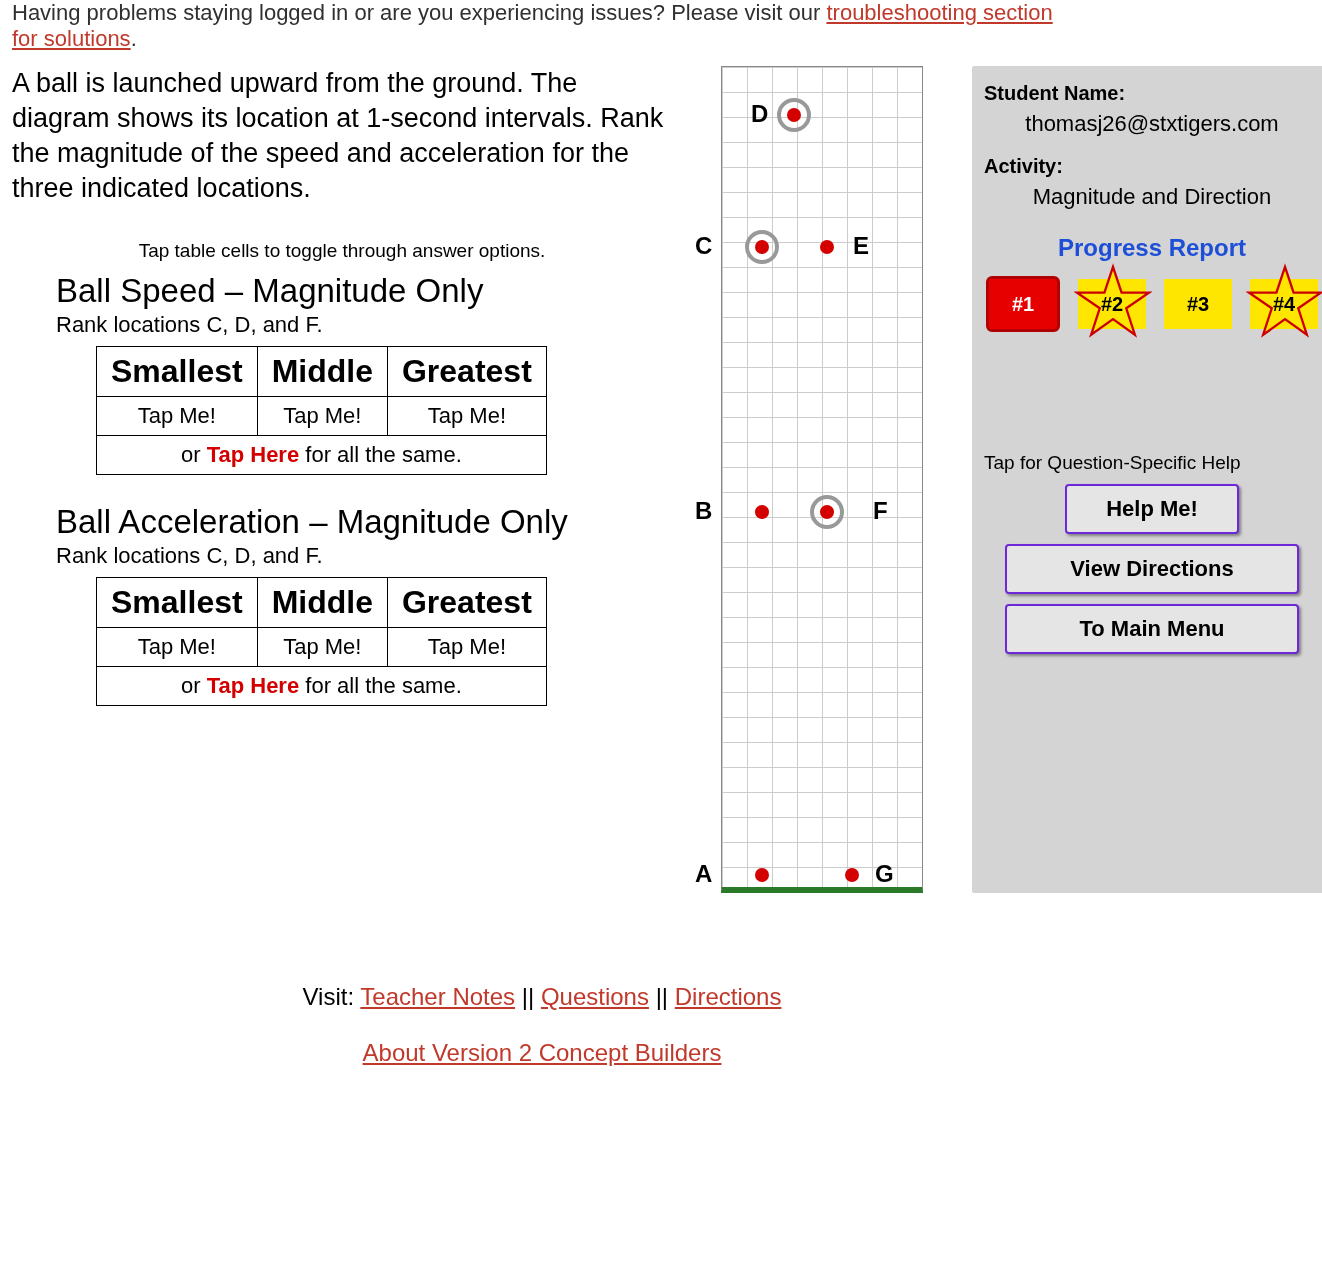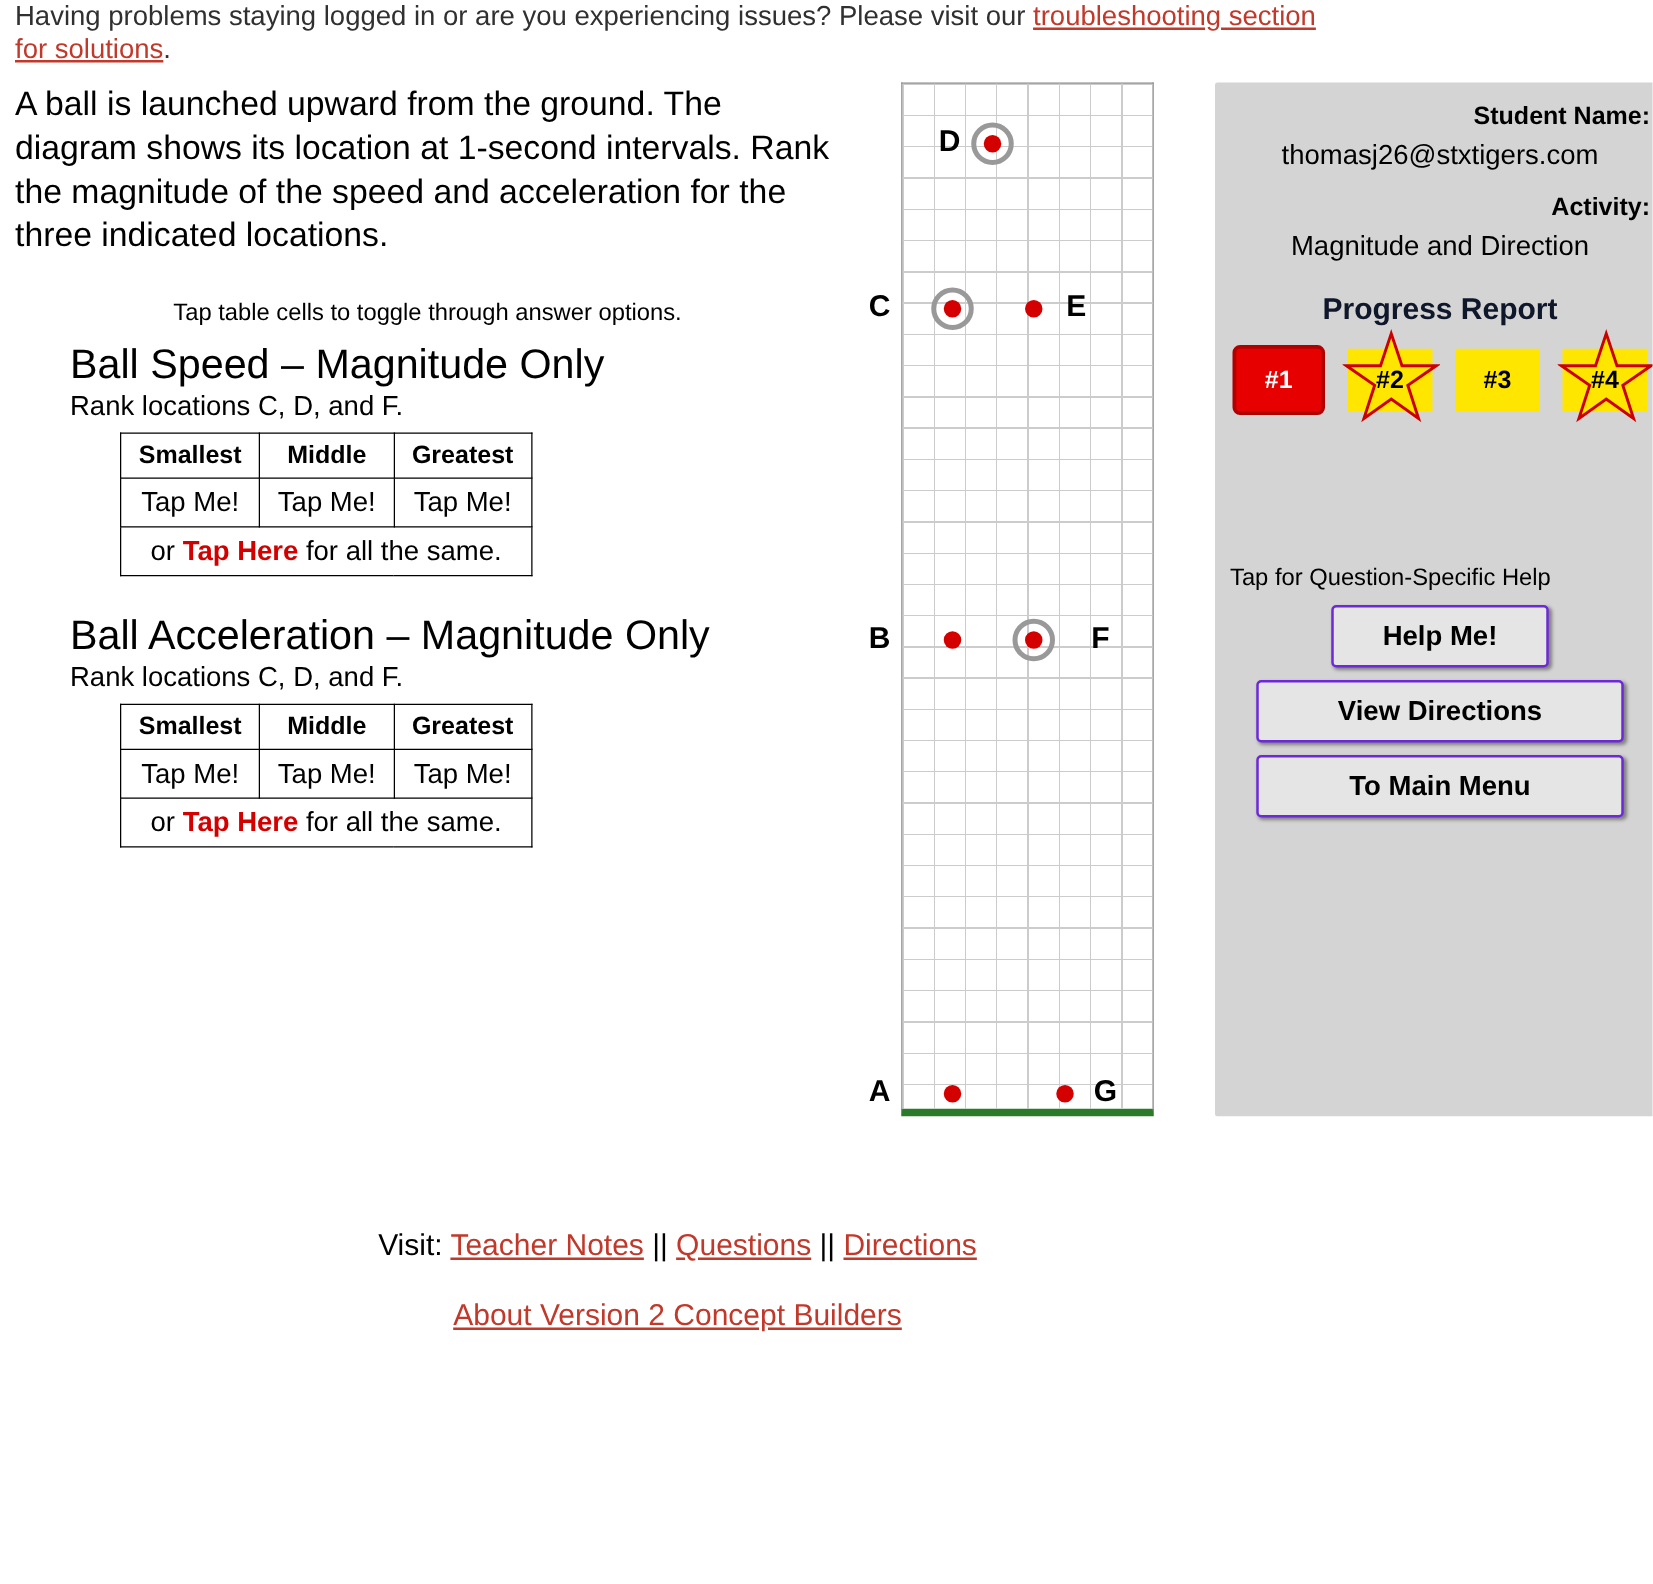--- a/index.html
+++ b/index.html
@@ -8,28 +8,28 @@
 .trouble a{color:#c0392b;text-decoration:underline}
 .layout{display:flex;gap:20px}
 .left{flex:0 0 660px}
 .mid{flex:0 0 260px;display:flex;align-items:flex-start;justify-content:center}
 .right{flex:0 0 360px;background:#d4d4d4;padding:14px 12px 24px 12px;box-sizing:border-box;border-radius:2px}
 .prompt{font-size:27px;line-height:1.3;margin-bottom:34px}
 .hint{font-size:19px;text-align:center;margin-bottom:10px}
 .sect-title{font-size:33px;font-weight:400;margin:0 0 2px 44px}
 .sect-sub{font-size:22px;margin:0 0 8px 44px}
 table.rank{border-collapse:collapse;margin:0 0 28px 84px}
-table.rank td{border:1px solid #000;padding:6px 14px;font-size:20px;text-align:center}
+table.rank td{border:1px solid #000;padding:6px 14px;font-size:32px;text-align:center}
 table.rank .hdr td{font-weight:700}
 table.rank .tap td{font-size:22px}
 table.rank .same td{font-size:22px}
 .red{color:#d40000;font-weight:700}
-.right .lbl{font-size:20px;font-weight:700;text-align:right;margin-top:2px}
+.right .lbl{font-size:20px;font-weight:700;text-align:left;margin-top:2px}
 .right .val{font-size:22px;text-align:center;margin:6px 0 18px 0}
-.progress-title{color:#0f172a;font-size:24px;font-weight:700;text-align:center;margin-top:24px;margin-bottom:14px}
+.progress-title{color:#1d4ed8;font-size:24px;font-weight:700;text-align:center;margin-top:24px;margin-bottom:14px}
 .progress-row{display:flex;align-items:center;justify-content:space-between;gap:4px;padding:0 2px}
 .tile{width:68px;height:50px;display:flex;align-items:center;justify-content:center;font-weight:700;font-size:20px;position:relative}
 .tile.active{background:#e60000;color:#fff;border:3px solid #b00000;border-radius:6px}
 .tile.pending{background:#ffe600}
 svg.star{position:absolute;left:-4px;top:-16px;width:78px;height:78px;pointer-events:none}
 .help-hint{font-size:19px;text-align:left;margin-top:120px;}
 .btn{display:block;margin:10px auto;background:#e5e5e5;border:2px solid #6d28d9;border-radius:4px;font-size:22px;font-weight:700;text-align:center;padding:10px 0;box-shadow:2px 2px 3px rgba(0,0,0,.4);cursor:pointer}
 .btn.sm{width:170px}
 .btn.lg{width:290px}
 .footer{margin-top:90px;text-align:center;font-size:24px}

